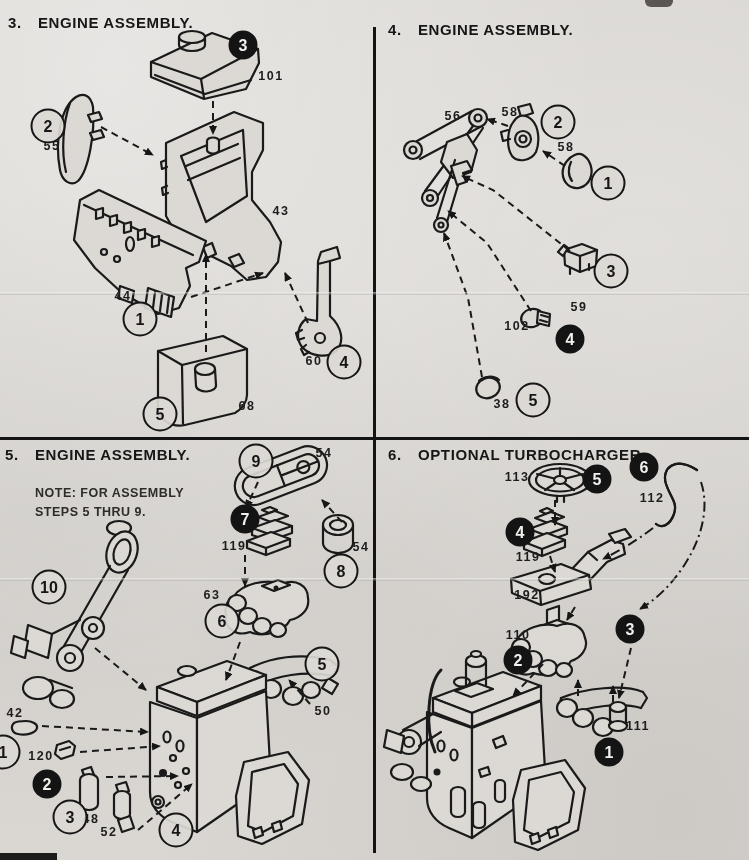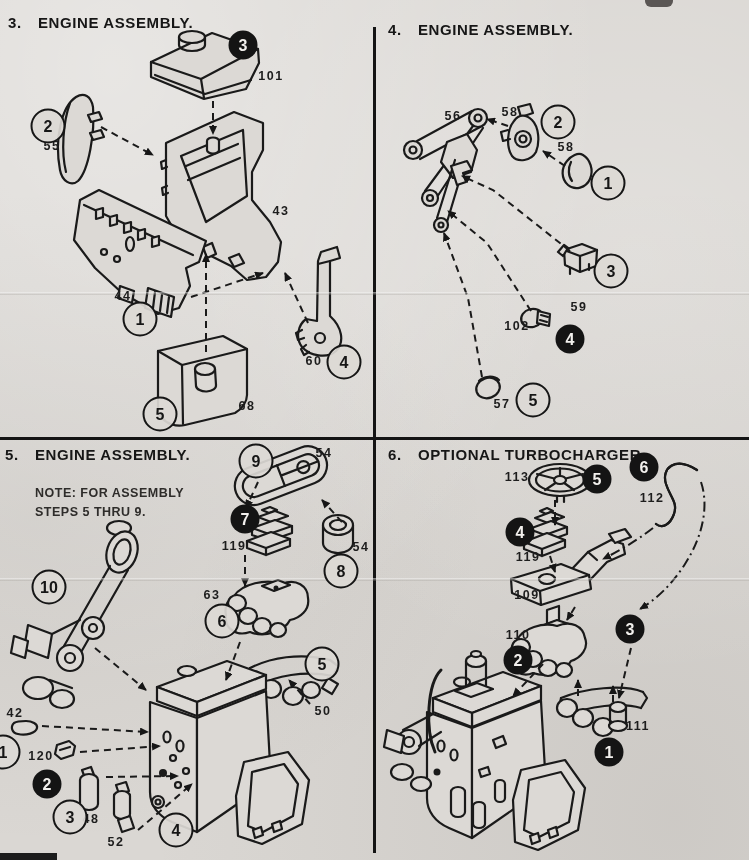--- a/index.html
+++ b/index.html
@@ -178,21 +178,21 @@
     </svg>
     <div class="sec-title" style="left:13px;top:21px;">
       <span class="sec-num">4.</span><span>ENGINE ASSEMBLY.</span>
     </div>
     <div class="overlay">
         <span class="part-label" style="left: 78px; top: 116px;">56</span>
         <span class="part-label" style="left: 135px; top: 112px;">58</span>
         <span class="part-label" style="left: 191px; top: 147px;">58</span>
         <span class="part-label" style="left: 204px; top: 287px; margin-top: 20px;">59</span>
         <span class="part-label" style="left: 142px; top: 326px;">102</span>
-        <span class="part-label" style="left: 127px; top: 404px;">57</span>
+        <span class="part-label" style="left: 127px; top: 404px;">38</span>
         <div class="badge outline" style="left: 183px; top: 122px;">2</div>
         <div class="badge outline" style="left: 233px; top: 183px;">1</div>
         <div class="badge outline" style="left: 236px; top: 271px;">3</div>
         <div class="badge filled" style="left: 195px; top: 339px;">4</div>
         <div class="badge outline" style="left: 158px; top: 400px;">5</div>
       </div>
   </section>
 
   <section class="quad" id="q5" style="left:0;top:440px;width:373px;height:420px;">
     <svg class="art" width="373" height="420" viewBox="0 0 373 420" aria-hidden="true">
@@ -302,21 +302,21 @@
     </div>
     <div class="overlay">
         <span class="part-label" style="left: 324px; top: 13px;">54</span>
         <span class="part-label" style="left: 234px; top: 106px;">119</span>
         <span class="part-label" style="left: 361px; top: 107px;">54</span>
         <span class="part-label" style="left: 212px; top: 155px;">63</span>
         <span class="part-label" style="left: 323px; top: 271px;">50</span>
         <span class="part-label" style="left: 15px; top: 273px; text-align: center;">42</span>
         <span class="part-label" style="left: 41px; top: 316px;">120</span>
         <span class="part-label" style="left: 91px; top: 379px;">48</span>
-        <span class="part-label" style="left: 116px; top: 392px; margin-top: 10px;">52</span>
+        <span class="part-label" style="left: 109px; top: 392px;">52</span>
         <div class="badge outline" style="left: 256px; top: 21px;">9</div>
         <div class="badge filled" style="left: 245px; top: 79px;">7</div>
         <div class="badge outline" style="left: 341px; top: 131px;">8</div>
         <div class="badge outline" style="left: 49px; top: 147px;">10</div>
         <div class="badge outline" style="left: 222px; top: 181px;">6</div>
         <div class="badge outline" style="left: 322px; top: 224px;">5</div>
         <div class="badge outline" style="left: 3px; top: 312px;">1</div>
         <div class="badge filled" style="left: 47px; top: 344px;">2</div>
         <div class="badge outline" style="left: 70px; top: 377px;">3</div>
         <div class="badge outline" style="left: 176px; top: 390px;">4</div>
@@ -414,21 +414,21 @@
       <path class="dash" d="M238,262 L238,246" marker-end="url(#m6)"></path>
       <path class="dash" d="M168,224 L138,256" marker-end="url(#m6)"></path>
     </svg>
     <div class="sec-title" style="left:13px;top:6px;">
       <span class="sec-num">6.</span><span>OPTIONAL TURBOCHARGER.</span>
     </div>
     <div class="overlay">
         <span class="part-label" style="left: 142px; top: 37px;">113</span>
         <span class="part-label" style="left: 277px; top: 58px;">112</span>
         <span class="part-label" style="left: 153px; top: 117px;">119</span>
-        <span class="part-label" style="left: 152px; top: 155px;">109</span>
+        <span class="part-label" style="left: 152px; top: 155px;">192</span>
         <span class="part-label" style="left: 143px; top: 195px;">110</span>
         <span class="part-label" style="left: 263px; top: 286px;">111</span>
         <div class="badge filled" style="left: 222px; top: 39px;">5</div>
         <div class="badge filled" style="left: 269px; top: 27px;">6</div>
         <div class="badge filled" style="left: 145px; top: 92px;">4</div>
         <div class="badge filled" style="left: 255px; top: 189px;">3</div>
         <div class="badge filled" style="left: 143px; top: 220px;">2</div>
         <div class="badge filled" style="left: 234px; top: 312px;">1</div>
       </div>
   </section>

